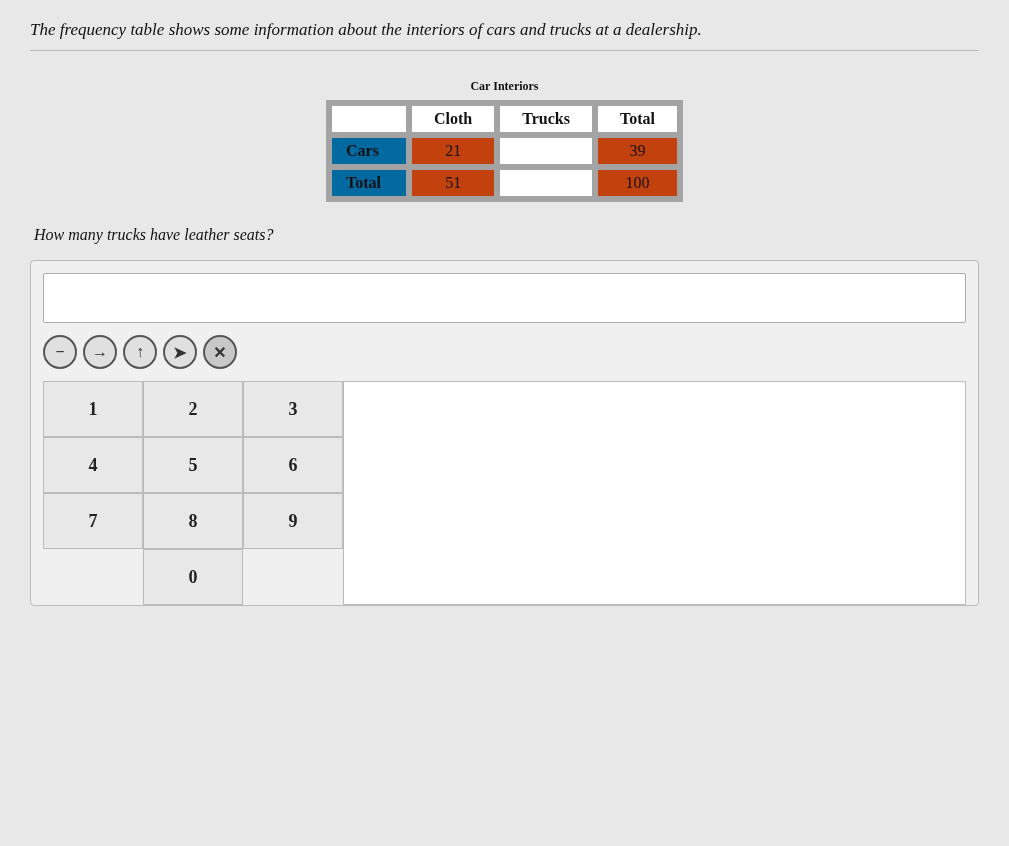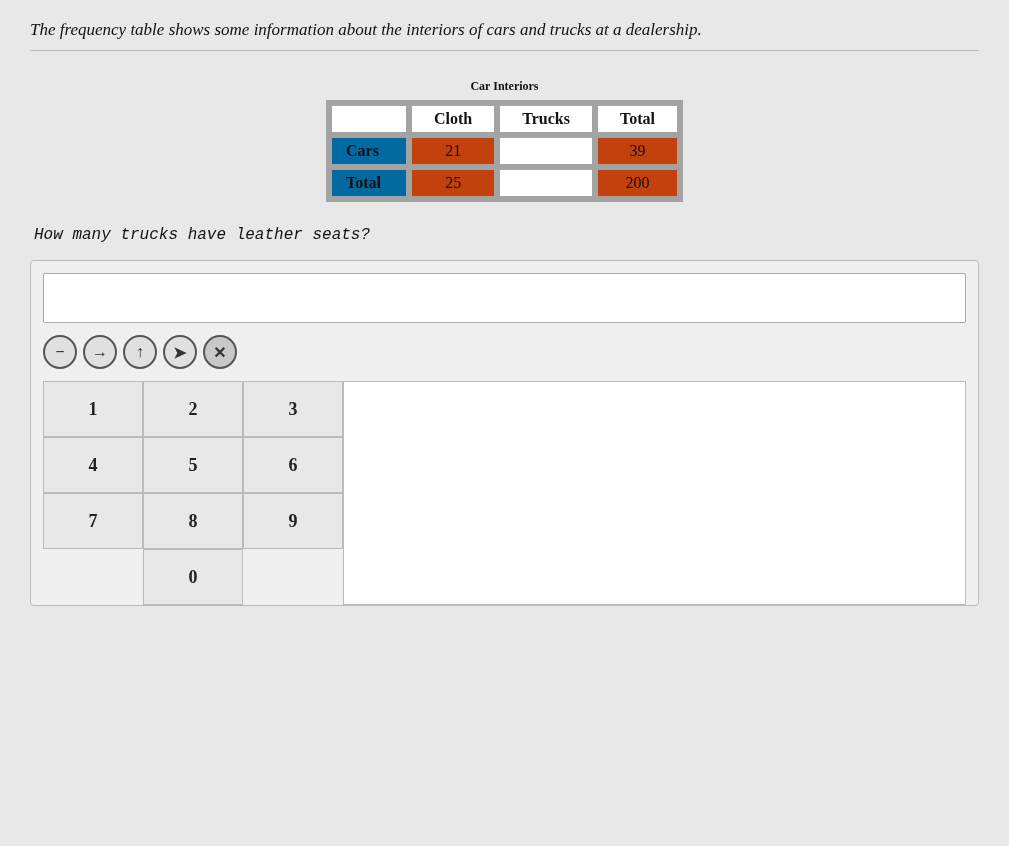--- a/index.html
+++ b/index.html
@@ -74,21 +74,20 @@
 
     .freq-table tbody td.empty-cell {
       background: #fff;
     }
 
     .question-text {
       font-size: 16px;
       font-style: italic;
       margin-bottom: 16px;
       margin-left: 4px;
-      font-family: Liberation Mono, monospace;
     }
 
     .answer-area {
       background: #f0f0f0;
       border: 1px solid #bbb;
       border-radius: 4px;
       padding: 12px 12px 0 12px;
       margin-bottom: 12px;
     }
 
@@ -183,23 +182,23 @@
       </thead>
       <tbody>
         <tr>
           <td class="row-label">Cars</td>
           <td>21</td>
           <td class="empty-cell"></td>
           <td>39</td>
         </tr>
         <tr>
           <td class="row-label">Total</td>
-          <td>25</td>
+          <td>51</td>
           <td class="empty-cell"></td>
-          <td>200</td>
+          <td>100</td>
         </tr>
       </tbody>
     </table>
   </div>
 
   <div class="question-text">How many trucks have leather seats?</div>
 
   <div class="answer-area">
     <div class="answer-input-box"></div>
 

